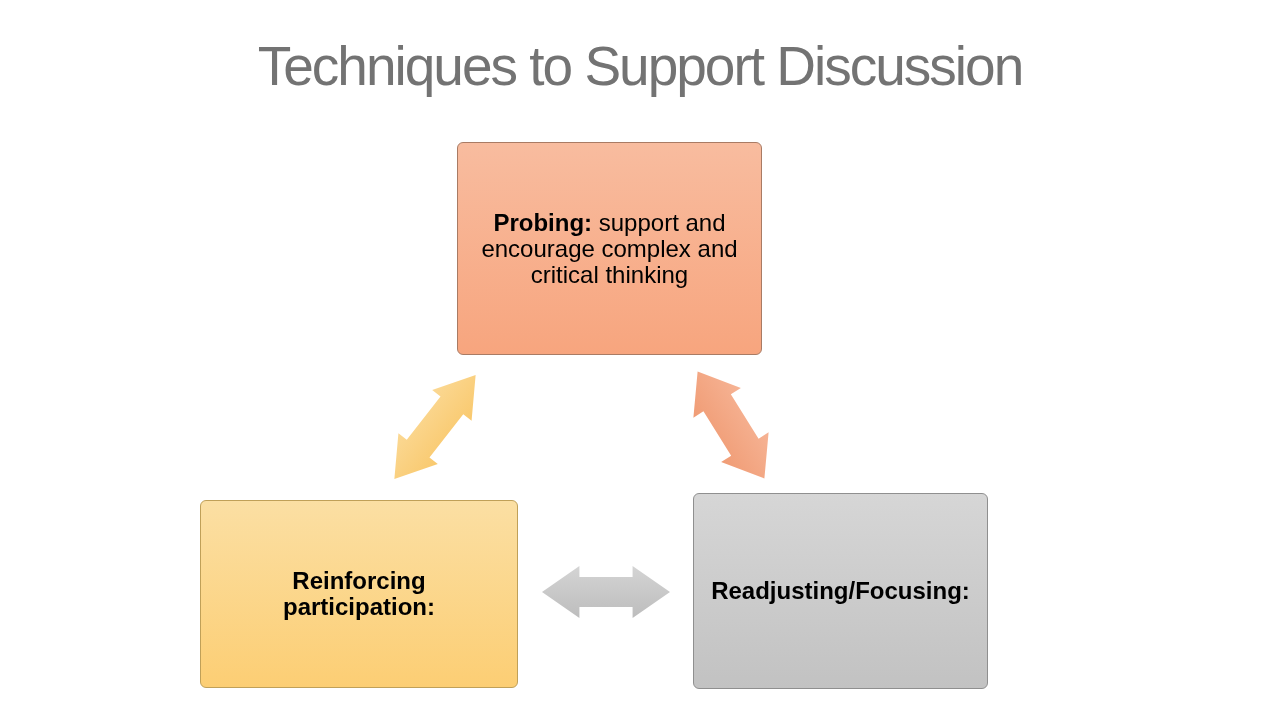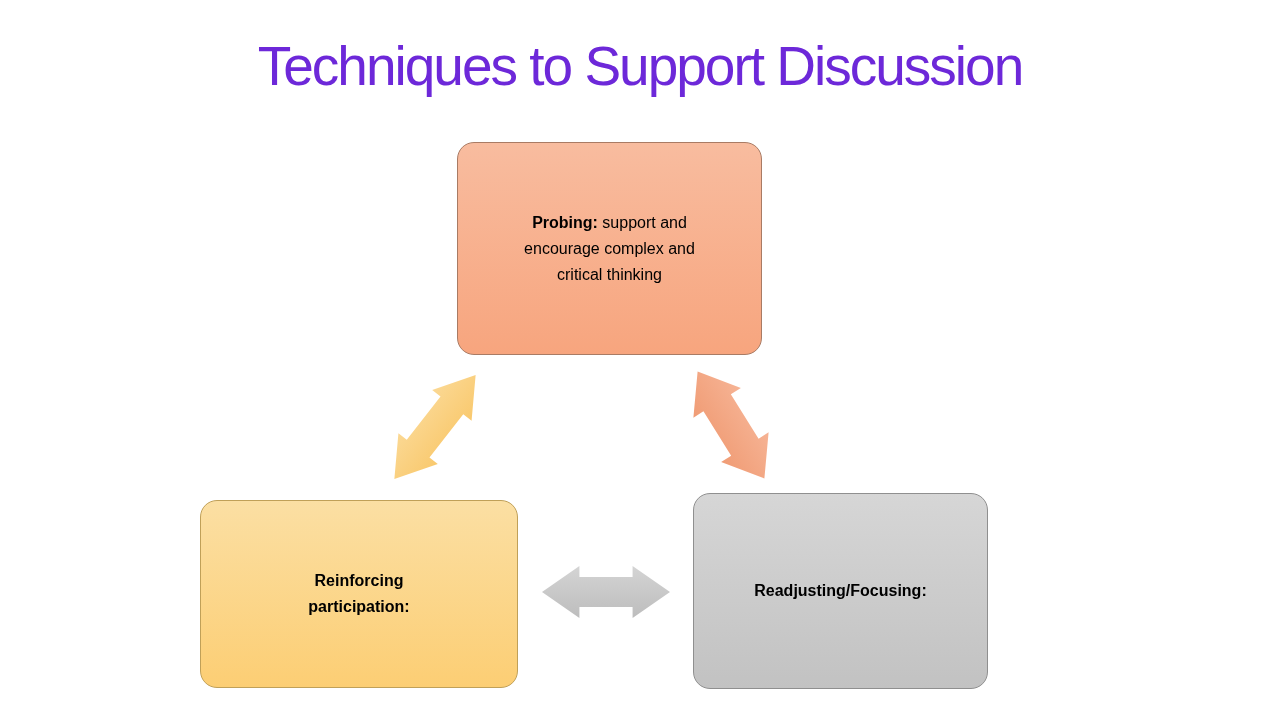--- a/index.html
+++ b/index.html
@@ -19,31 +19,31 @@
   .title {
     position: absolute;
     top: 34px;
     left: 0;
     width: 100%;
     margin: 0;
     text-align: center;
     font-size: 55px;
     font-weight: 400;
     letter-spacing: -2px;
-    color: #6d28d9;
+    color: #737373;
   }
   .box {
     position: absolute;
     box-sizing: border-box;
-    border-radius: 17px;
+    border-radius: 6px;
     display: flex;
     align-items: center;
     justify-content: center;
     text-align: center;
-    font-size: 16px;
+    font-size: 24px;
     line-height: 26px;
   }
   .box-text {
     white-space: pre-line;
   }
   .box-heading {
     font-weight: 700;
   }
   .box--stacked .box-heading,
   .box--stacked .box-body {

